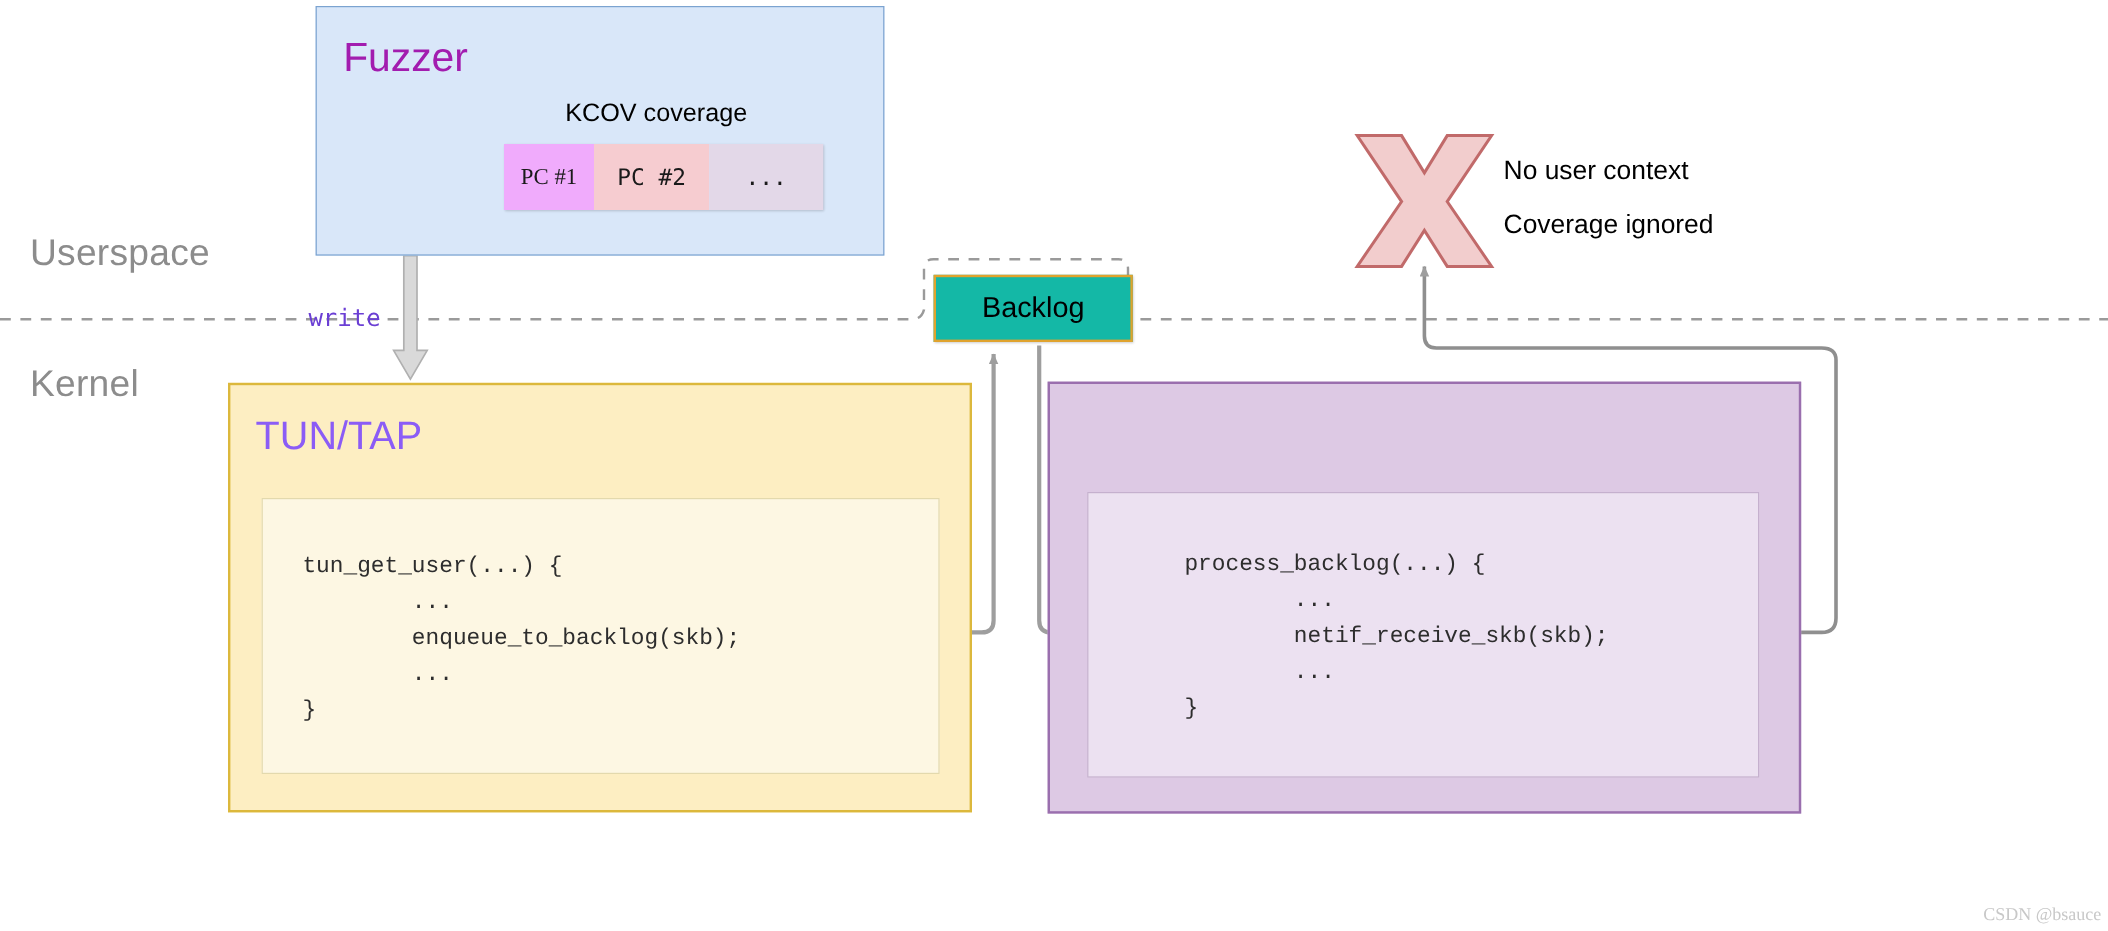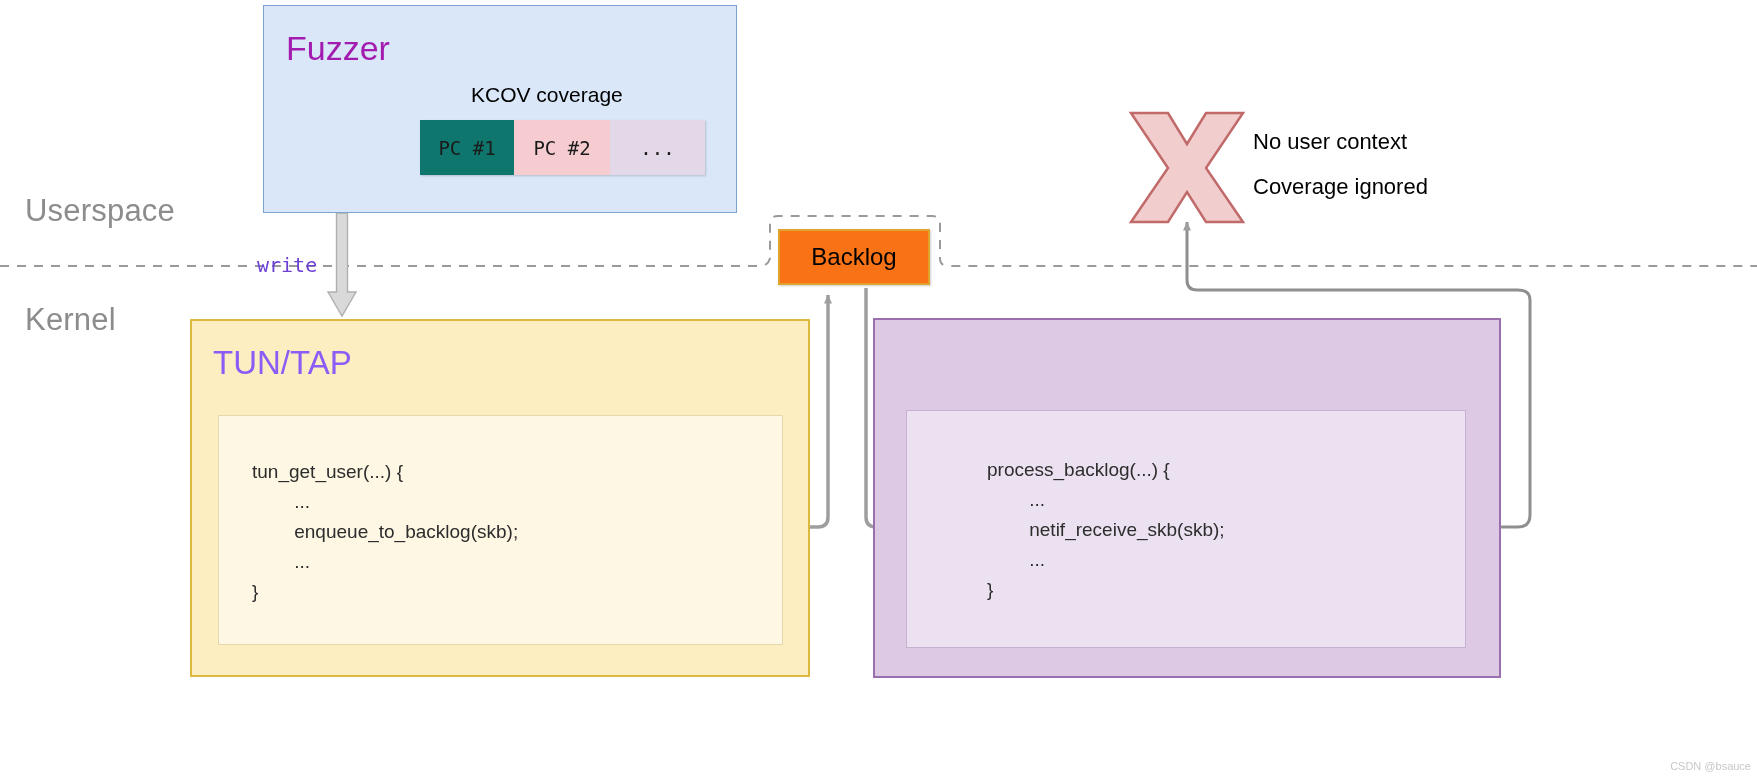--- a/index.html
+++ b/index.html
@@ -65,29 +65,29 @@
   .pc-cell {
     height: 55px;
     display: flex;
     align-items: center;
     justify-content: center;
     font-family: "DejaVu Sans Mono", monospace;
     font-size: 19px;
     color: #1a1a1a;
     box-sizing: border-box;
   }
-  .pc-cell.c1 { width: 94px; background: #0f766e; }
+  .pc-cell.c1 { width: 75px; background: #f0abfc; font-family: Liberation Serif, serif; }
   .pc-cell.c2 { width: 96px; background: #f6ccd0; }
   .pc-cell.c3 { width: 95px; background: #e3d8e8; }
 
   
   .backlog-box {
     left: 778px; top: 229px;
-    width: 152px; height: 56px;
-    background: #f97316;
+    width: 166px; height: 56px;
+    background: #14b8a6;
     border: 2px solid #e0a32e;
     display: flex;
     align-items: center;
     justify-content: center;
     font-size: 24px;
     color: #000000;
     box-shadow: 1px 1px 2px rgba(0,0,0,0.2);
   }
 
   
@@ -126,21 +126,21 @@
   .netrx-code {
     left: 906px; top: 410px;
     width: 560px; height: 238px;
     background: #ece1f1;
     border: 1px solid #c5b0ce;
   }
 
   
   .code {
     position: absolute;
-    font-family: Liberation Sans, sans-serif;
+    font-family: Liberation Mono, monospace;
     font-size: 19px;
     line-height: 30px;
     color: #2d2d2d;
     white-space: pre;
   }
   .code-tuntap { left: 252px; top: 457px; }
   .code-netrx  { left: 943px; top: 455px; margin-left: 44px; }
 
   
   .write-label {
@@ -156,24 +156,24 @@
     font-size: 22px;
     color: #000000;
     white-space: nowrap;
   }
   .note-1 { left: 1253px; top: 129px; }
   .note-2 { left: 1253px; top: 174px; }
 
   
   .watermark {
     right: 6px; bottom: 4px;
-    font-size: 11px;
+    font-size: 15px;
     color: #c8c8c8;
     white-space: nowrap;
-    font-family: Liberation Sans, sans-serif;
+    font-family: Liberation Serif, serif;
   }
 </style>
 </head>
 <body>
 
 <div id="stage">
 
   <svg id="wires" viewBox="0 0 1757 776" width="1757" height="776">
     <defs>
       <marker id="arrowGray" markerWidth="10" markerHeight="10" refX="8.5" refY="4" orient="auto" markerUnits="userSpaceOnUse">

